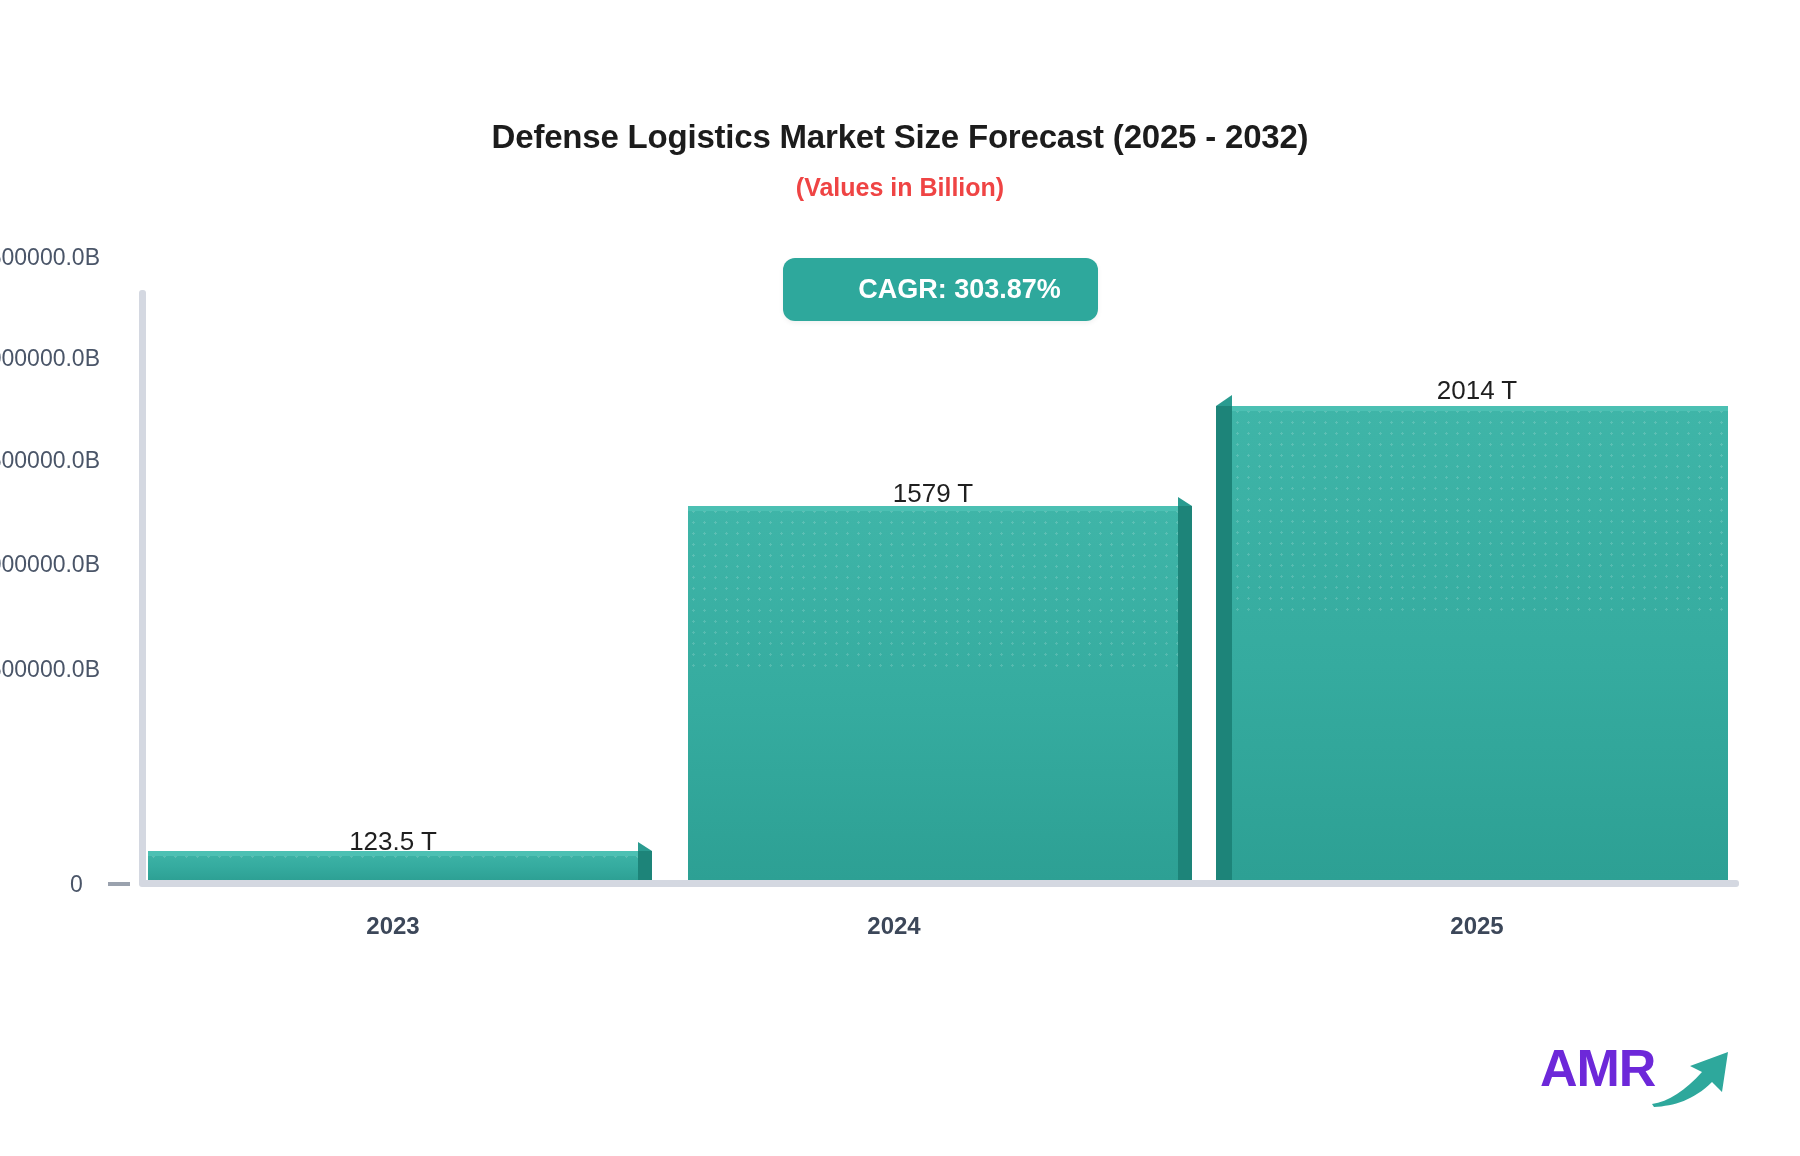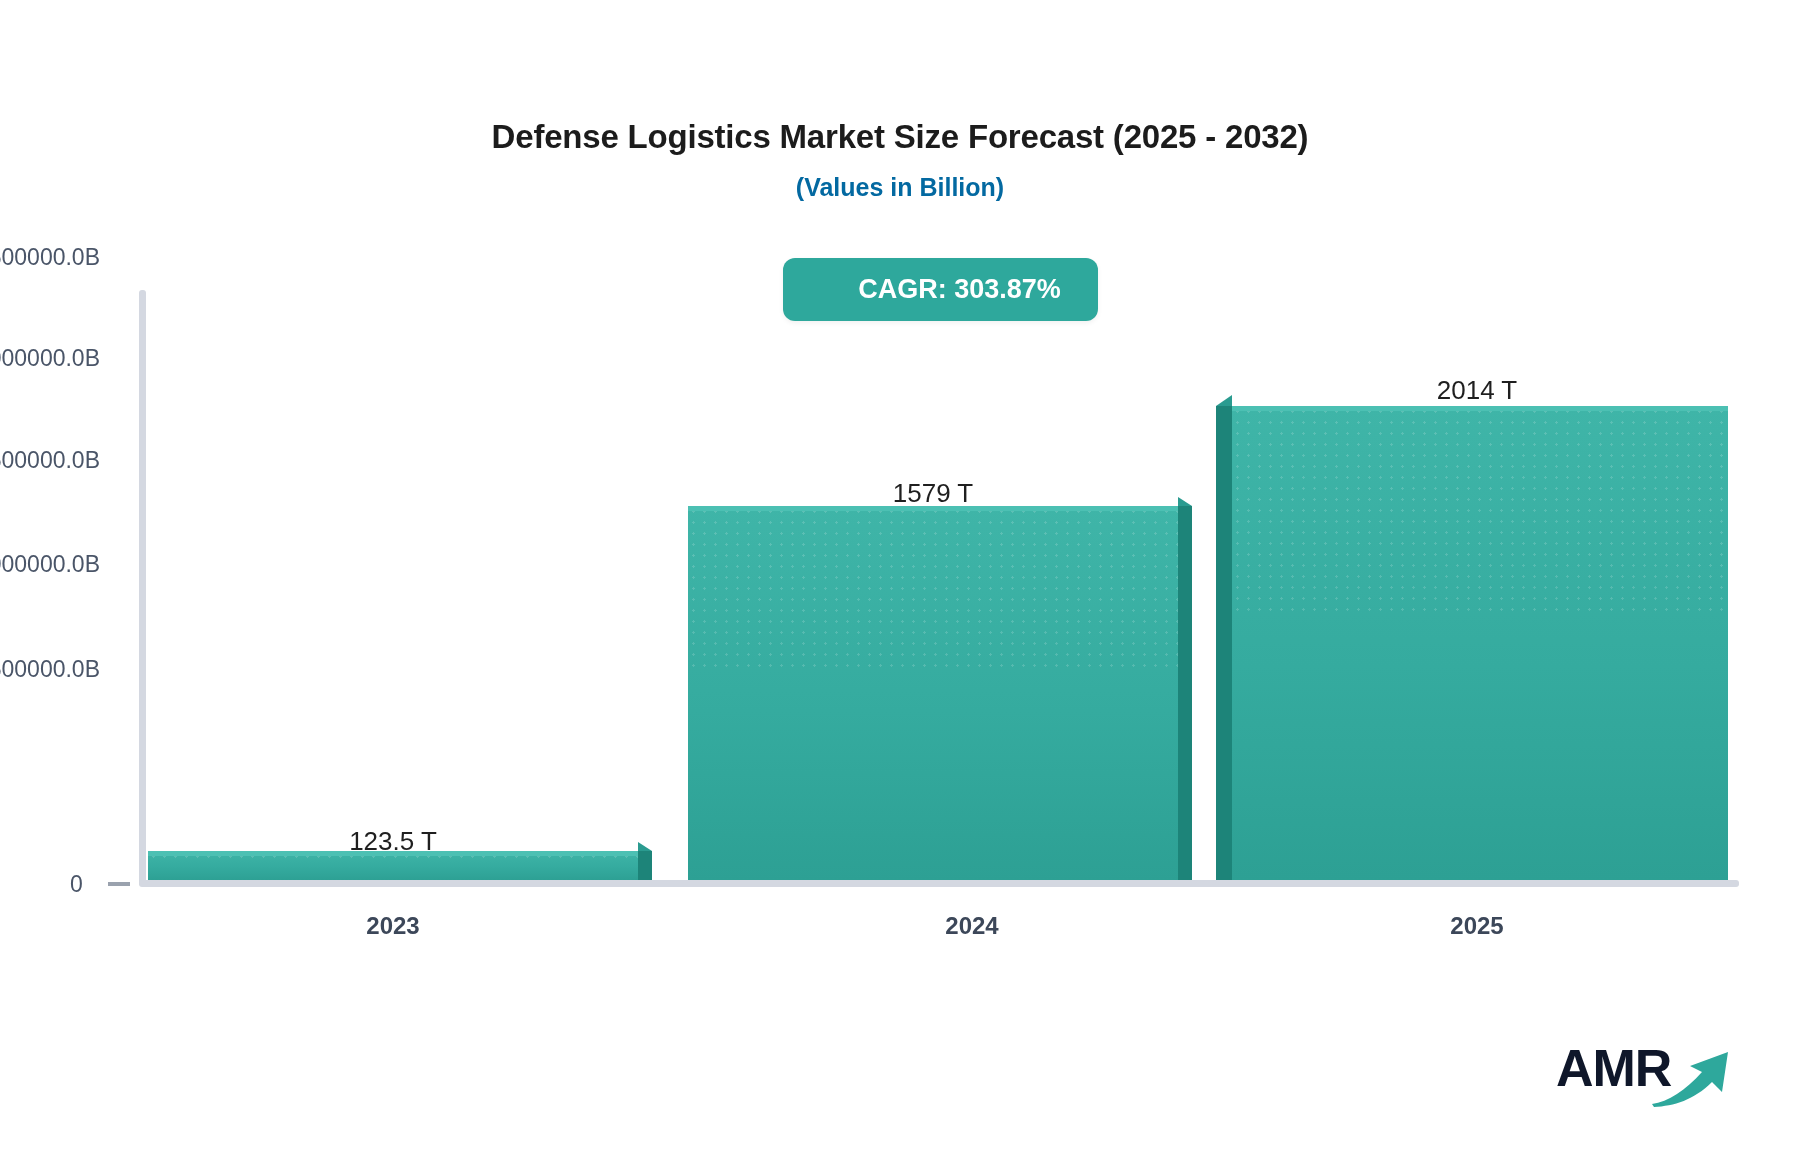--- a/index.html
+++ b/index.html
@@ -27,21 +27,21 @@
     letter-spacing: -0.2px;
     white-space: nowrap;
   }
   .chart-subtitle {
     position: absolute;
     left: 0; top: 173px;
     width: 1800px;
     text-align: center;
     font-size: 25px;
     font-weight: 600;
-    color: #0369a1;
+    color: #ef4444;
     white-space: nowrap;
   }
 
   
   .cagr-badge {
     position: absolute;
     left: 783px; top: 258px;
     width: 315px; height: 63px;
     background: #2ea89c;
     border-radius: 12px;
@@ -180,24 +180,24 @@
   }
 
   
   #logo {
     position: absolute;
     left: 1540px; top: 1040px;
     width: 190px; height: 70px;
   }
   #logo .logo-text {
     position: absolute;
-    left: 16px; top: 0;
+    left: 0; top: 0;
     font-size: 52px;
     font-weight: 800;
-    color: #0f172a;
+    color: #6d28d9;
     letter-spacing: -1px;
     line-height: 56px;
   }
   #logo .logo-arrow {
     position: absolute;
     left: 110px; top: 6px;
     width: 86px; height: 62px;
   }
 </style>
 </head>
@@ -243,21 +243,21 @@
 
     <div class="bar-group" style="left:1232px; top:406px; width:496px; height:474px;">
       <div class="bar-side-left"></div>
       <div class="bar-cap-left"></div>
       <div class="bar-face"></div>
       <div class="bar-top-bevel"></div>
     </div>
     <div class="value-label" style="left:1477px; top:375px;">2014 T</div>
 
     <div class="xlabel" style="left:393px;text-align:right;">2023</div>
-    <div class="xlabel" style="left:972px;">2024</div>
+    <div class="xlabel" style="left:894px;">2024</div>
     <div class="xlabel" style="left:1477px;">2025</div>
 
   </div>
 
   <div id="logo">
     <div class="logo-text">AMR</div>
     <svg class="logo-arrow" viewBox="0 0 86 62">
       <path d="M2 58 C18 56 36 44 52 26 L40 20 L78 6 L72 46 L62 36 C44 54 24 60 4 61 Z" fill="#2ea89c"></path>
     </svg>
   </div>

